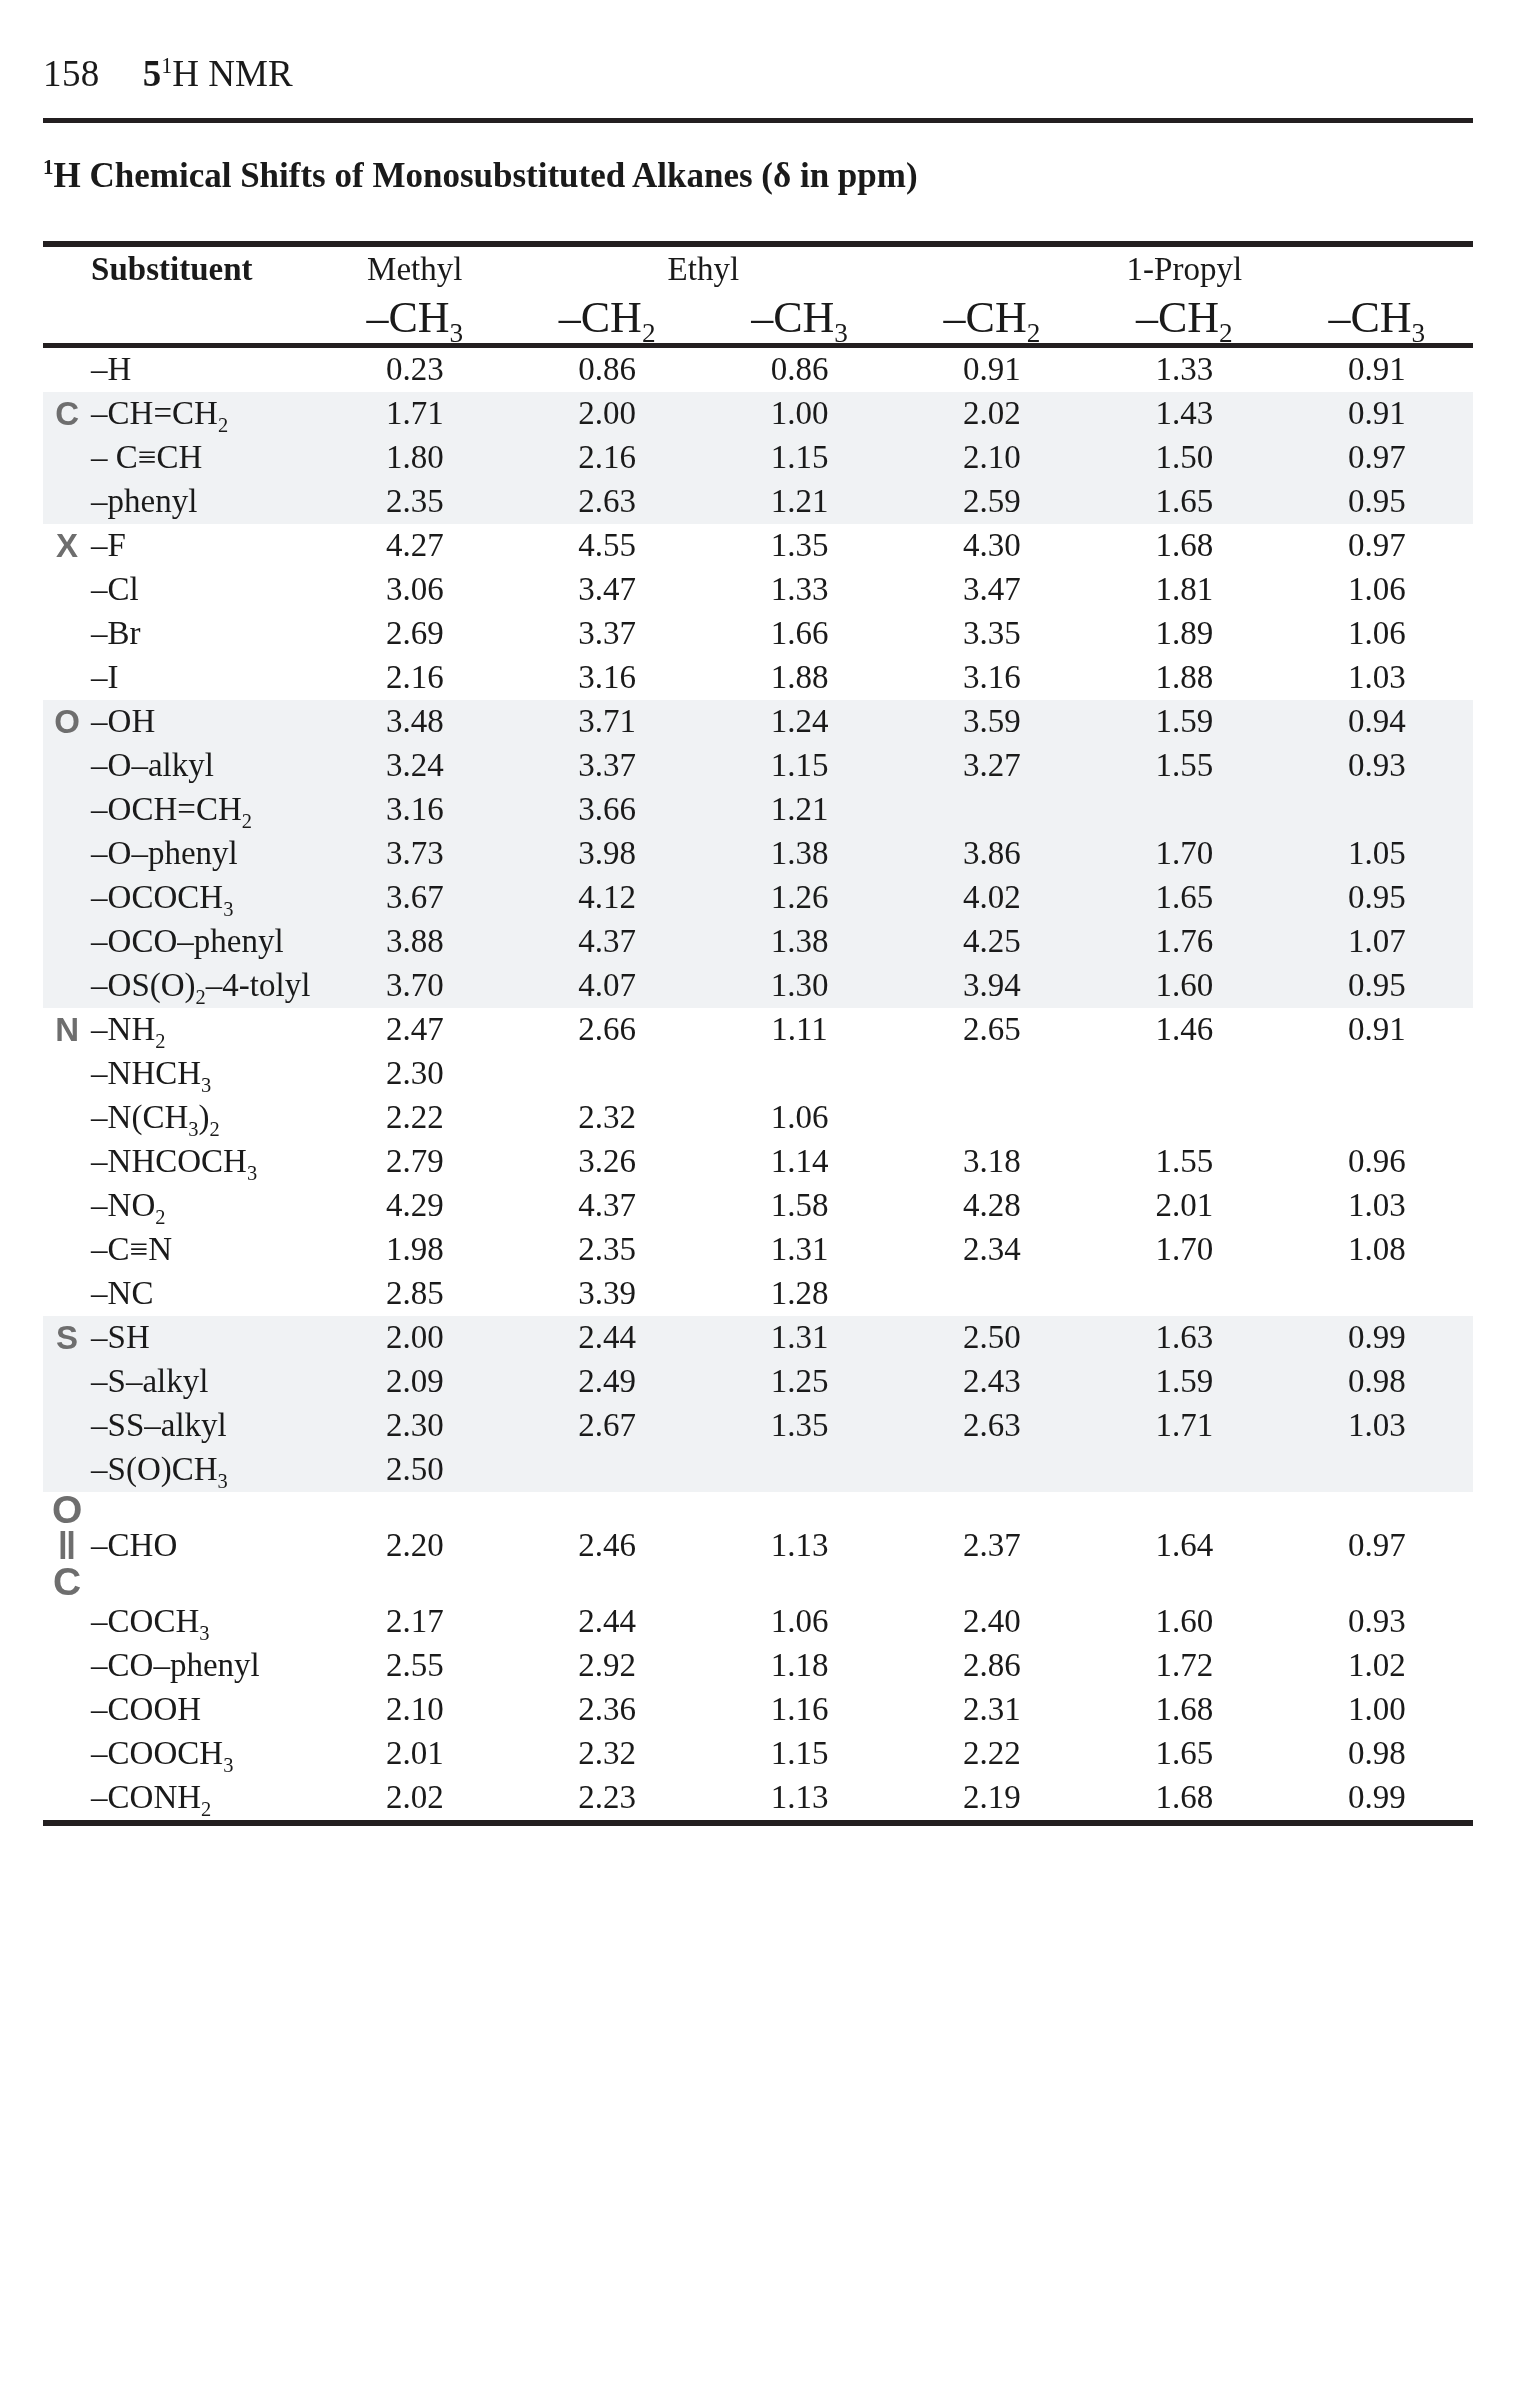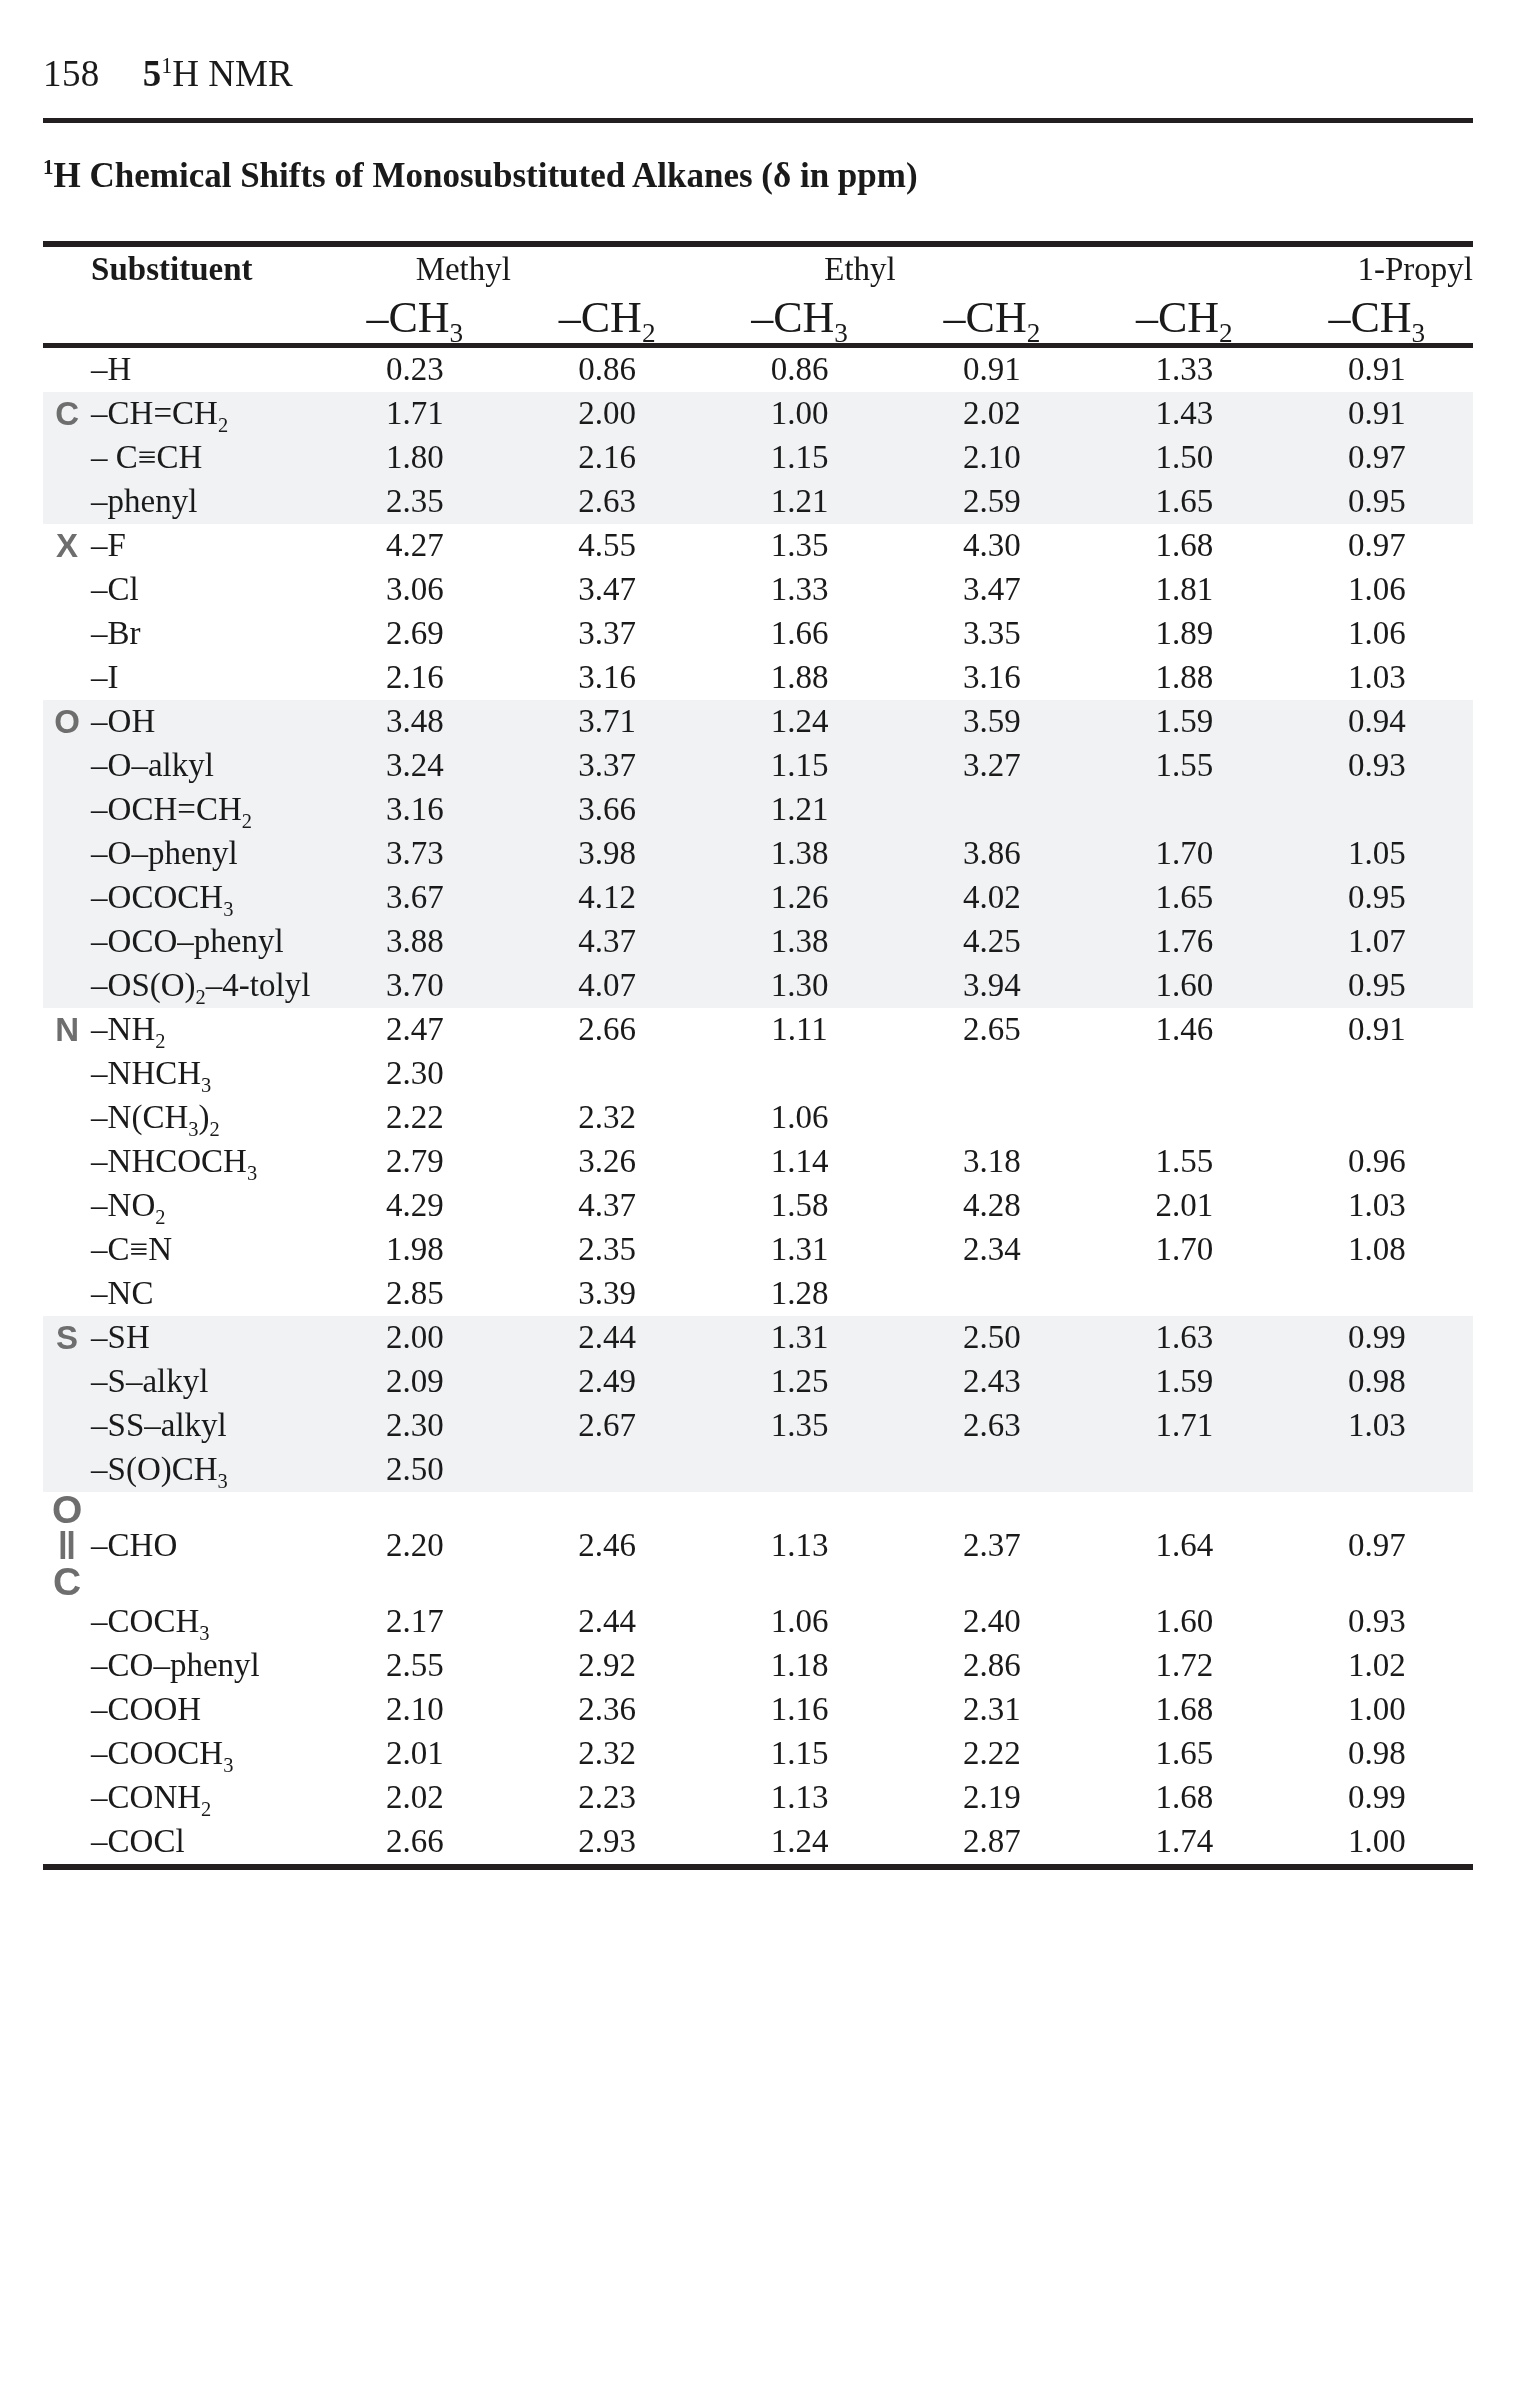--- a/index.html
+++ b/index.html
@@ -119,21 +119,21 @@
 
   .h-subst {
     text-align: left;
     font-weight: 700;
     font-size: 33px;
     padding-left: 3.1px;
     padding-top: 11px;
     padding-bottom: 3.1px;
   }
   .h-group-name {
-    text-align: right;
+    text-align: center;
     font-weight: 400;
     font-size: 33px;
     padding-top: 11px;
     padding-bottom: 3.1px;
   }
   .h-sub {
     text-align: center;
     font-weight: 400;
     font-size: 44px;
     padding-bottom: 11px;
@@ -563,29 +563,19 @@
           <tr class="datarow">
             <td class="gcell"></td>
             <td class="subst">–CONH<sub class="sub">2</sub></td>
             <td class="val">2.02</td>
             <td class="val">2.23</td>
             <td class="val">1.13</td>
             <td class="val">2.19</td>
             <td class="val">1.68</td>
             <td class="val">0.99</td>
           </tr>
-          <tr class="datarow">
-            <td class="gcell"></td>
-            <td class="subst">–COCl</td>
-            <td class="val">2.66</td>
-            <td class="val">2.93</td>
-            <td class="val">1.24</td>
-            <td class="val">2.87</td>
-            <td class="val">1.74</td>
-            <td class="val">1.00</td>
-          </tr>
         </tbody>
     </table>
     <div class="rule-bottom"></div>
   </div>
 
 </div>
 
 
 </body></html>

